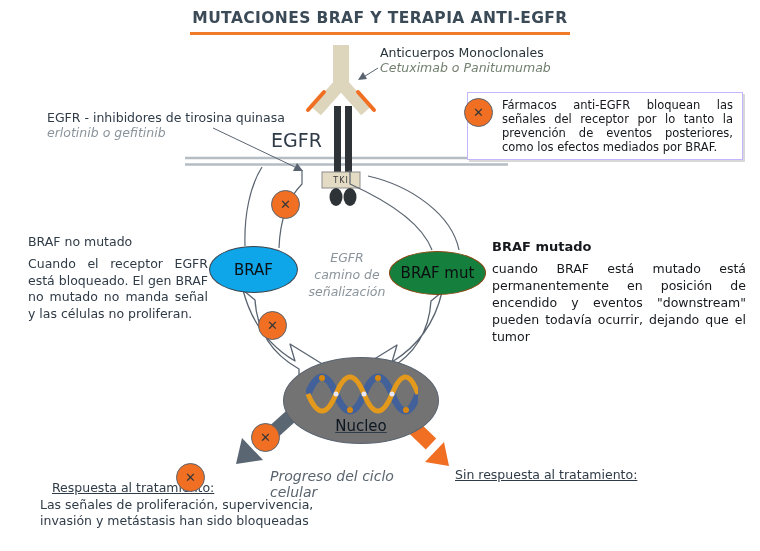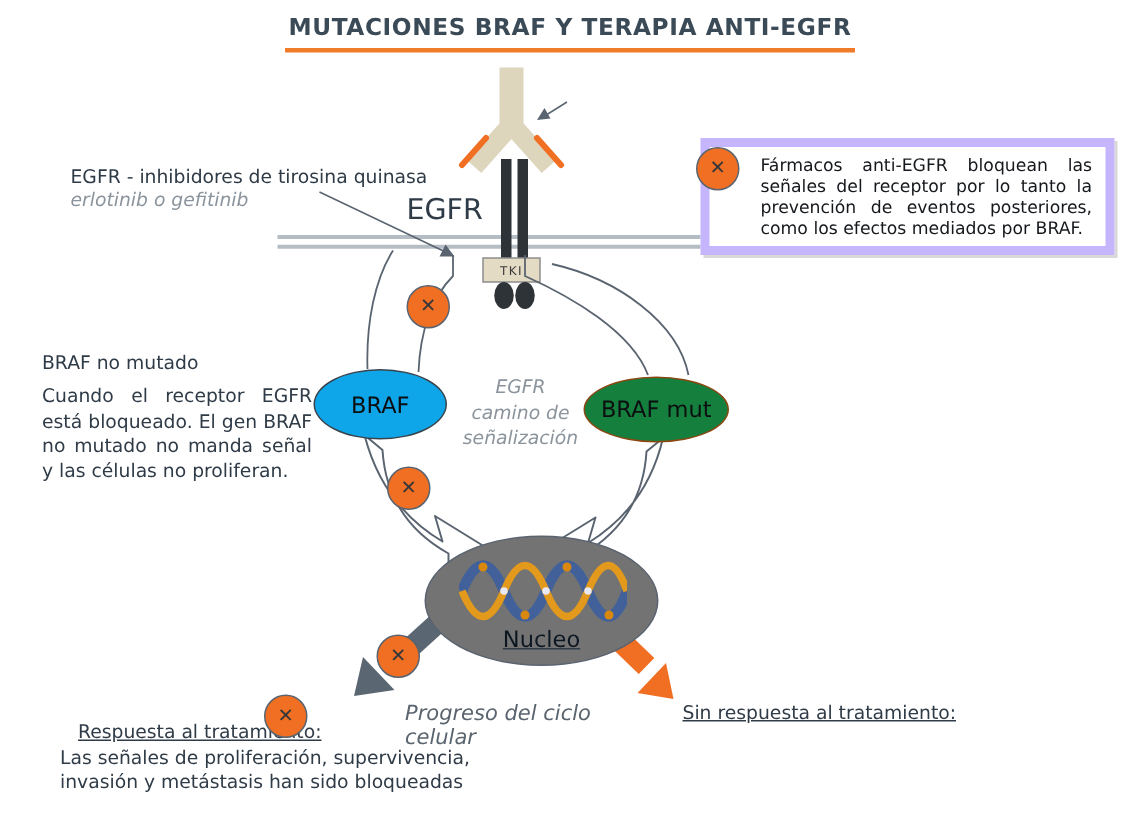--- a/index.html
+++ b/index.html
@@ -19,21 +19,21 @@
     color:#3b4a57;border-bottom:3px solid #f07b28;padding:0 2px 5px 2px;
   }
   .small-head{font-size:12.5px;color:#2f3b47;}
   .italic-gray{font-size:12.5px;font-style:italic;color:#8b949c;}
   .italic-green{font-size:12.5px;font-style:italic;color:#72806f;}
 
   #egfr-label{left:271px;top:129px;font-size:19px;color:#2f3b47;z-index:2;}
 
   #note-box{
     left:467px;top:92px;width:276px;box-sizing:border-box;z-index:2;
-    background:#fff;border:6px solid #c4b5fd;box-shadow:2px 2px 0 #d8d8d8;
+    background:#fff;border:1px solid #c4b5fd;box-shadow:2px 2px 0 #d8d8d8;
     padding:5px 9px 5px 34px;font-size:11.5px;line-height:14px;color:#15181c;
     text-align:justify;
   }
 
   .x-badge{
     position:absolute;width:29px;height:29px;border-radius:50%;z-index:4;
     background:#f06f22;border:1.5px solid #5a6470;box-sizing:border-box;
     display:flex;align-items:center;justify-content:center;
     font-size:13px;font-weight:600;color:#33373b;
   }
@@ -144,20 +144,24 @@
     <g>
       <line x1="404" y1="418" x2="431" y2="444" stroke="#f06f22" stroke-width="15"></line>
       <polygon points="449,466 425,462 444,442" fill="#f06f22"></polygon>
     </g>
   </svg>
 
   <div id="title" class="abs">
     <span class="t">MUTACIONES BRAF Y TERAPIA ANTI-EGFR</span>
   </div>
 
+  <div id="ab-label" class="abs">
+    <div class="small-head" style="color:#28333a;">Anticuerpos Monoclonales</div>
+    <div class="italic-green">Cetuximab o Panitumumab</div>
+  </div>
 
   <div class="abs layer" style="left:47px;top:110px;">
     <div class="small-head">EGFR - inhibidores de tirosina quinasa</div>
     <div class="italic-gray">erlotinib o  gefitinib</div>
   </div>
 
   <div id="egfr-label" class="abs">EGFR</div>
 
   <div id="note-box" class="abs">
     <span>Fármacos anti-EGFR bloquean las señales del receptor por lo tanto la prevención de eventos posteriores, como los efectos mediados por BRAF.</span>
@@ -176,20 +180,24 @@
     <div>EGFR</div>
     <div>camino de</div>
     <div>señalización</div>
   </div>
 
   <div id="left-block" class="abs">
     <div class="head">BRAF no mutado</div>
     <div class="body">Cuando el receptor EGFR está bloqueado. El gen BRAF no mutado no manda señal y las células no proliferan.</div>
   </div>
 
+  <div id="right-block" class="abs">
+    <div class="head">BRAF mutado</div>
+    <div class="body">cuando BRAF está mutado está permanentemente en posición de encendido y eventos "downstream" pueden todavía ocurrir, dejando que el tumor</div>
+  </div>
 
   <div id="nucleus" class="abs">
     <svg class="dna" width="112" height="52" viewBox="0 0 112 52">
       <path d="M 2,26 Q 16,-8 30,26 Q 44,60 58,26 Q 72,-8 86,26 Q 100,60 112,26" fill="none" stroke="#3d5f9e" stroke-width="7" opacity="0.9"></path>
       <path d="M 2,26 Q 16,60 30,26 Q 44,-8 58,26 Q 72,60 86,26 Q 100,-8 112,26" fill="none" stroke="#e2991c" stroke-width="5"></path>
       <circle cx="16" cy="10" r="3" fill="#d8880e"></circle>
       <circle cx="44" cy="42" r="3" fill="#d8880e"></circle>
       <circle cx="72" cy="10" r="3" fill="#d8880e"></circle>
       <circle cx="100" cy="42" r="3" fill="#d8880e"></circle>
       <circle cx="30" cy="26" r="2.5" fill="#e8e8f4"></circle>

